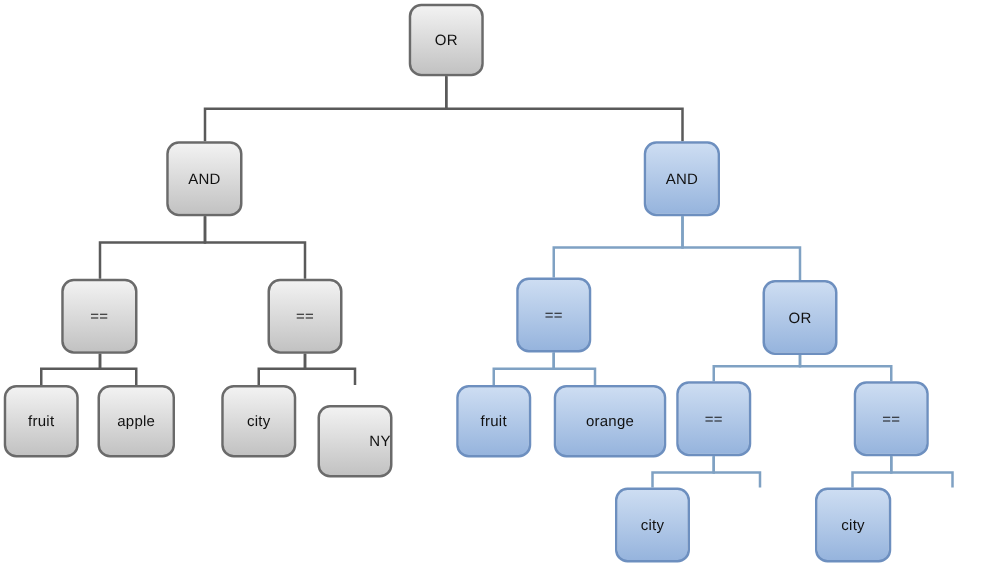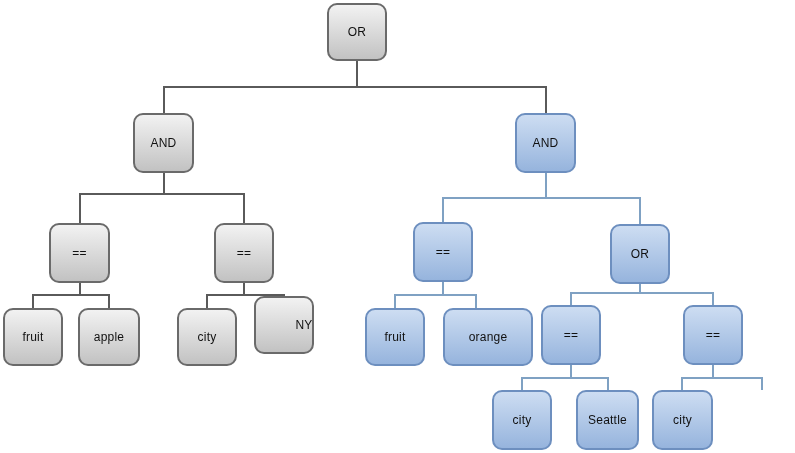--- a/index.html
+++ b/index.html
@@ -24,21 +24,21 @@
   .n0{left:327px;top:3px;width:60px;height:58px;}
   .n1{left:133px;top:113px;width:61px;height:60px;}
   .n2{left:515px;top:113px;width:61px;height:60px;}
   .n3{left:49px;top:223px;width:61px;height:60px;}
   .n4{left:214px;top:223px;width:60px;height:60px;}
   .n5{left:413px;top:222px;width:60px;height:60px;}
   .n6{left:610px;top:224px;width:60px;height:60px;}
   .n7{left:3px;top:308px;width:60px;height:58px;}
   .n8{left:78px;top:308px;width:62px;height:58px;}
   .n9{left:177px;top:308px;width:60px;height:58px;}
-  .n10{left:254px;top:296px;width:60px;height:58px;padding-left:40px;}
+  .n10{left:254px;top:324px;width:60px;height:58px;padding-left:40px;}
   .n11{left:365px;top:308px;width:60px;height:58px;}
   .n12{left:443px;top:308px;width:90px;height:58px;}
   .n13{left:541px;top:305px;width:60px;height:60px;}
   .n14{left:683px;top:305px;width:60px;height:60px;}
   .n15{left:492px;top:390px;width:60px;height:60px;}
   .n16{left:576px;top:390px;width:63px;height:60px;}
   .n17{left:652px;top:390px;width:61px;height:60px;}
   .n18{left:732px;top:390px;width:61px;height:60px;}
 </style>
 </head>
@@ -76,16 +76,15 @@
   <div class="node blue n6">OR</div>
   <div class="node gray n7">fruit</div>
   <div class="node gray n8">apple</div>
   <div class="node gray n9">city</div>
   <div class="node gray n10">NY</div>
   <div class="node blue n11">fruit</div>
   <div class="node blue n12">orange</div>
   <div class="node blue n13">==</div>
   <div class="node blue n14">==</div>
   <div class="node blue n15">city</div>
-  <div class="node blue n16">Seattle</div>
   <div class="node blue n17">city</div>
 
 </div>
 
 </body></html>

